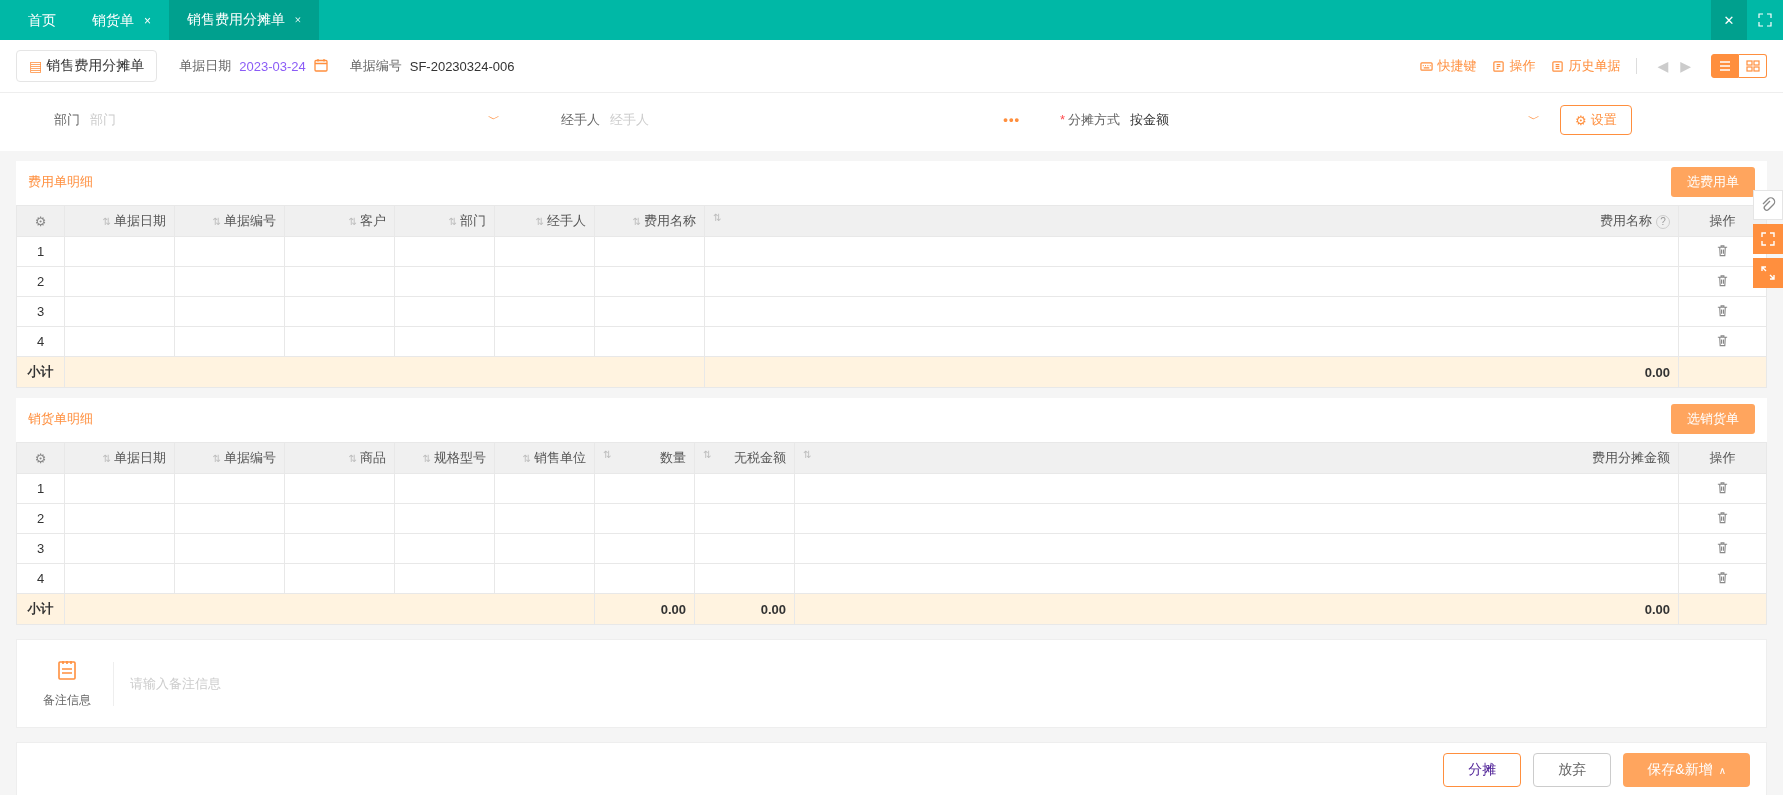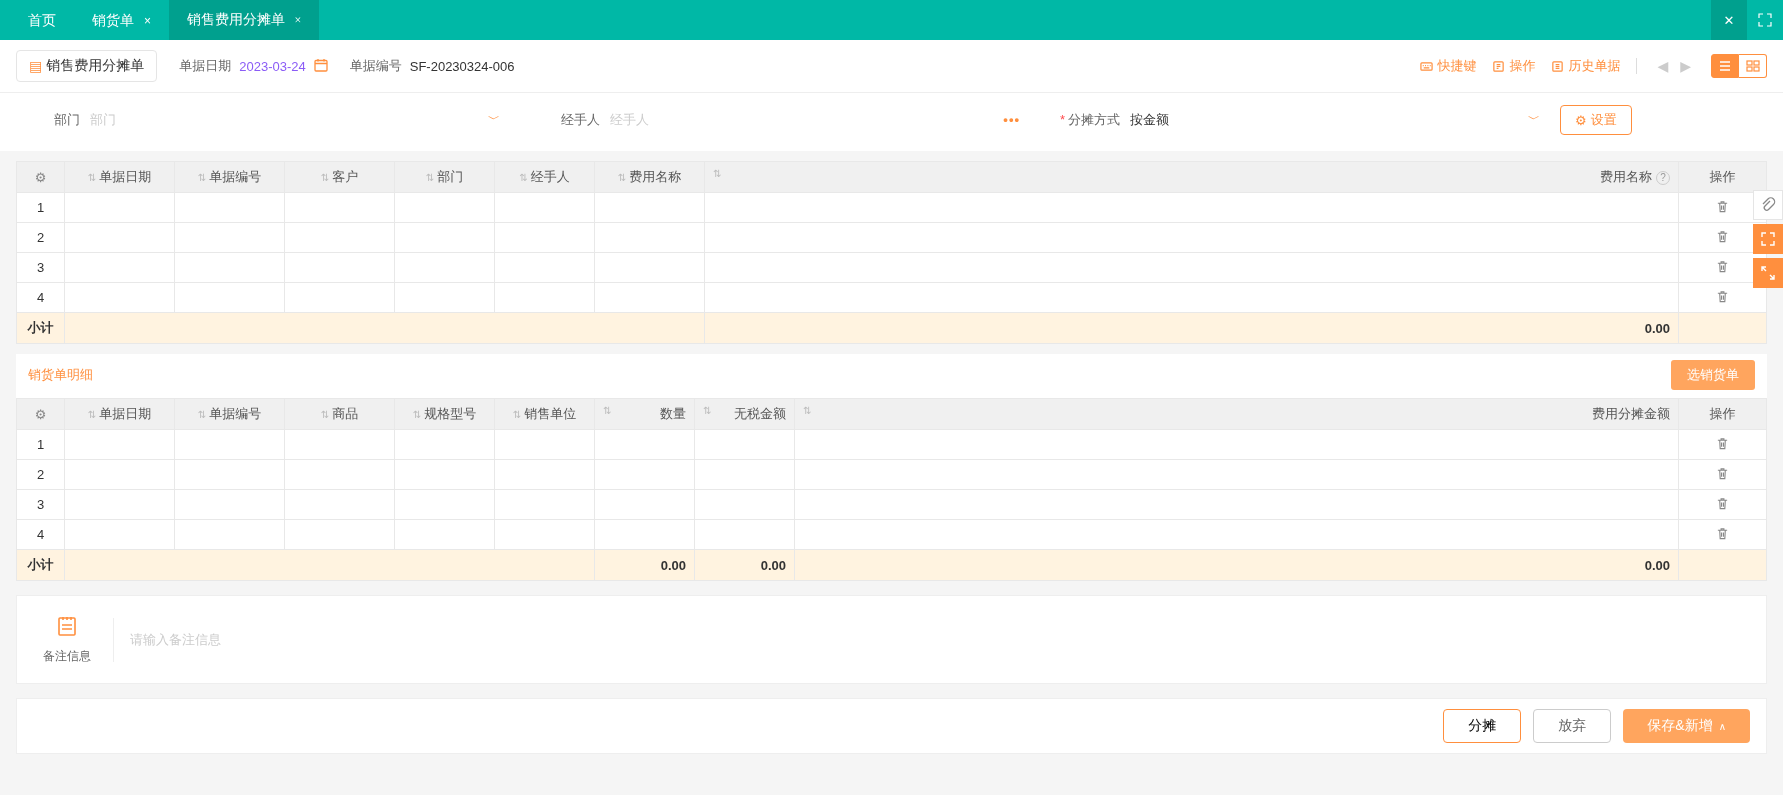--- a/index.html
+++ b/index.html
@@ -49,21 +49,21 @@
 
 
 .section { background: #fff; margin: 10px 16px 0; padding: 0; }
 .section-head { display: flex; align-items: center; padding: 6px 12px 8px; }
 .section-title { color: #ff8f3e; font-size: 13px; }
 .section-head .btn { margin-left: auto; background: #ffa55e; color: #fff; border: none; border-radius: 3px; padding: 6px 16px; cursor: pointer; font-size: 13px; }
 
 
 .tbl { width: 100%; border-collapse: collapse; }
 .tbl th, .tbl td { border: 1px solid #e8e8e8; padding: 6px 8px; height: 30px; font-size: 13px; }
-.tbl th { background: #f0f0f0; color: #555; font-weight: normal; text-align: center; }
+.tbl th { background: #f0f0f0; color: #555; font-weight: normal; text-align: right; }
 .tbl th .sort { color: #bbb; font-size: 10px; margin-right: 3px; }
 .tbl th.gear, .tbl td.rownum { text-align: center; width: 48px; }
 .tbl th.gear { color: #888; }
 .tbl th.op, .tbl td.op { width: 88px; text-align: center; }
 .tbl td.op .del { color: #888; cursor: pointer; }
 .tbl .subtotal td { background: #fff3e0; font-weight: 700; }
 .tbl .subtotal .lbl { text-align: center; }
 .tbl .num { text-align: right; }
 .tbl .help { color: #999; margin-left: 4px; border: 1px solid #ccc; border-radius: 50%; width: 14px; height: 14px; display: inline-flex; align-items: center; justify-content: center; font-size: 10px; }
 
@@ -72,21 +72,21 @@
 .remarks .ric { width: 60px; text-align: center; }
 .remarks .ric .icon { color: #ff8f3e; font-size: 22px; }
 .remarks .ric .txt { font-size: 12px; color: #666; margin-top: 4px; }
 .remarks .rsep { width: 1px; height: 44px; background: #eee; margin: 0 16px; }
 .remarks input { flex: 1; border: none; outline: none; font-size: 13px; }
 .remarks input::placeholder { color: #ccc; }
 
 
 .footer { background: #fff; margin: 14px 16px 0; padding: 10px 16px; display: flex; justify-content: flex-end; gap: 12px; border: 1px solid #eee; }
 .footer .btn { border-radius: 4px; padding: 7px 24px; font-size: 14px; cursor: pointer; }
-.footer .btn.outline { border: 1px solid #ff8f3e; color: #000000; background: #fff; }
+.footer .btn.outline { border: 1px solid #ff8f3e; color: #4c1d95; background: #fff; }
 .footer .btn.ghost { border: 1px solid #ccc; color: #666; background: #fff; }
 .footer .btn.primary { border: none; background: #ffa55e; color: #fff; display: flex; align-items: center; gap: 6px; }
 .footer .btn.primary .up { font-size: 10px; }
 
 
 .side-float { position: absolute; right: 0; top: 190px; display: flex; flex-direction: column; }
 .side-float .sf { width: 30px; height: 30px; display: flex; align-items: center; justify-content: center; cursor: pointer; }
 .side-float .sf.clip { background: #fff; border: 1px solid #e5e5e5; color: #888; }
 .side-float .sf.orange { background: #ff8f3e; color: #fff; margin-top: 4px; }
 </style>
@@ -199,20 +199,24 @@
       <span class="chev">﹀</span>
     </div>
   </div>
   <button class="settings-btn">
     <span>⚙</span>
     <span>设置</span>
   </button>
 </div>
 
 <div class="section">
+  <div class="section-head">
+    <span class="section-title">费用单明细</span>
+    <button class="btn">选费用单</button>
+  </div>
   <table class="tbl">
     <thead>
       <tr>
         <th class="gear">⚙</th>
         <th style="width:110px"><span class="sort">⇅</span><span>单据日期</span></th>
         <th style="width:110px"><span class="sort">⇅</span><span>单据编号</span></th>
         <th style="width:110px"><span class="sort">⇅</span><span>客户</span></th>
         <th style="width:100px"><span class="sort">⇅</span><span>部门</span></th>
         <th style="width:100px"><span class="sort">⇅</span><span>经手人</span></th>
         <th style="width:110px"><span class="sort">⇅</span><span>费用名称</span></th>

